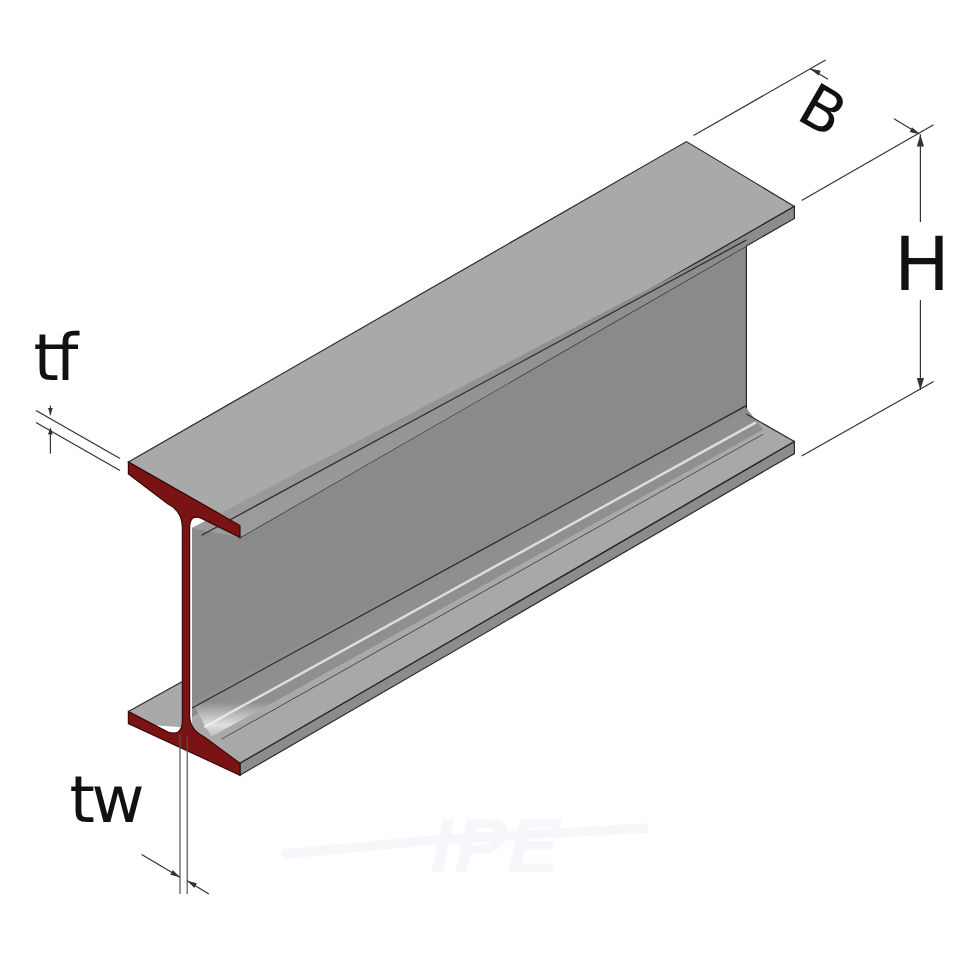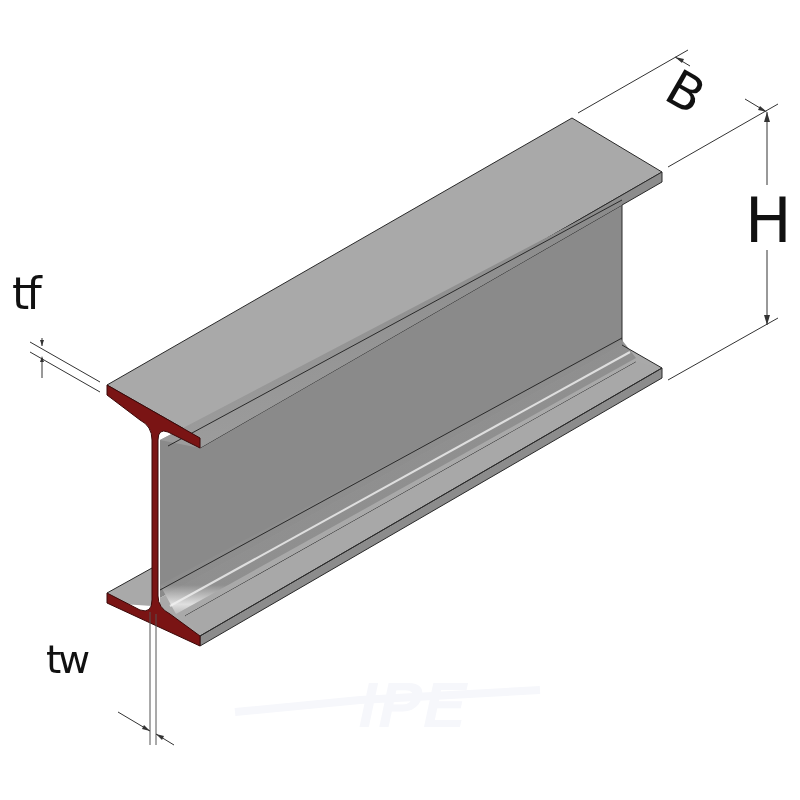--- a/index.html
+++ b/index.html
@@ -7,22 +7,22 @@
     #stage { position: absolute; left: 0; top: 0; width: 800px; height: 800px; }
     .dim-label {
       position: absolute;
       font-family: "DejaVu Sans", "Liberation Sans", sans-serif;
       color: #111111;
       line-height: 1;
       white-space: nowrap;
     }
     #label-B { left: 683px; top: 62px; font-size: 50px; transform: rotate(30deg); transform-origin: left top; }
     #label-H { left: 745px; top: 190px; font-size: 62px; }
-    #label-tf { left: 12px; top: 272px; font-size: 44px; letter-spacing: -3px; }
-    #label-tw { left: 46px; top: 640px; font-size: 39px; letter-spacing: -3px; }
+    #label-tf { left: 28px; top: 272px; font-size: 54px; letter-spacing: -3px; }
+    #label-tw { left: 58px; top: 640px; font-size: 54px; letter-spacing: -3px; }
     #watermark {
       position: absolute; left: 360px; top: 668px;
       font-family: "Liberation Sans", sans-serif; font-weight: bold;
       font-size: 64px; color: #f6f7fb; letter-spacing: 2px;
       transform: skewX(-12deg);
     }
   </style>
 </head>
 <body>
 

